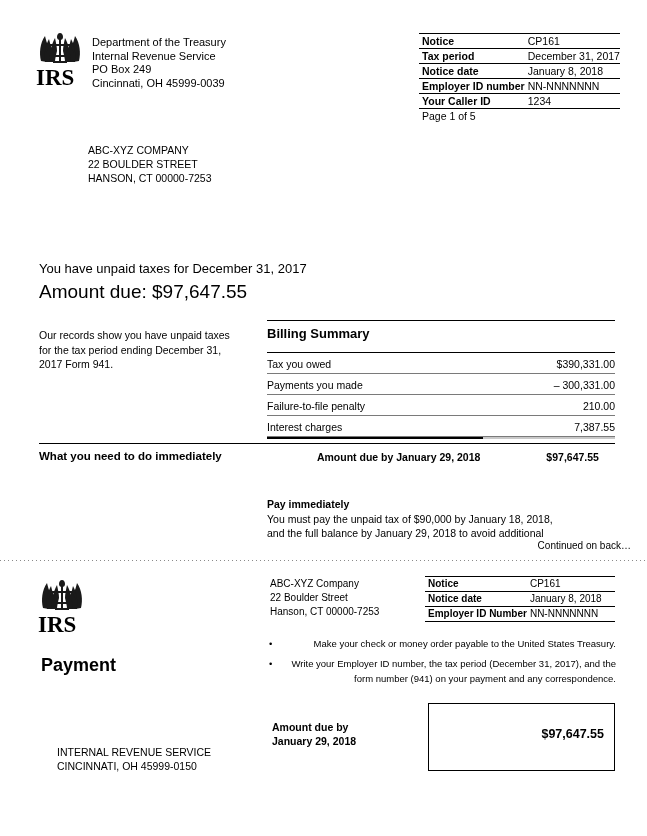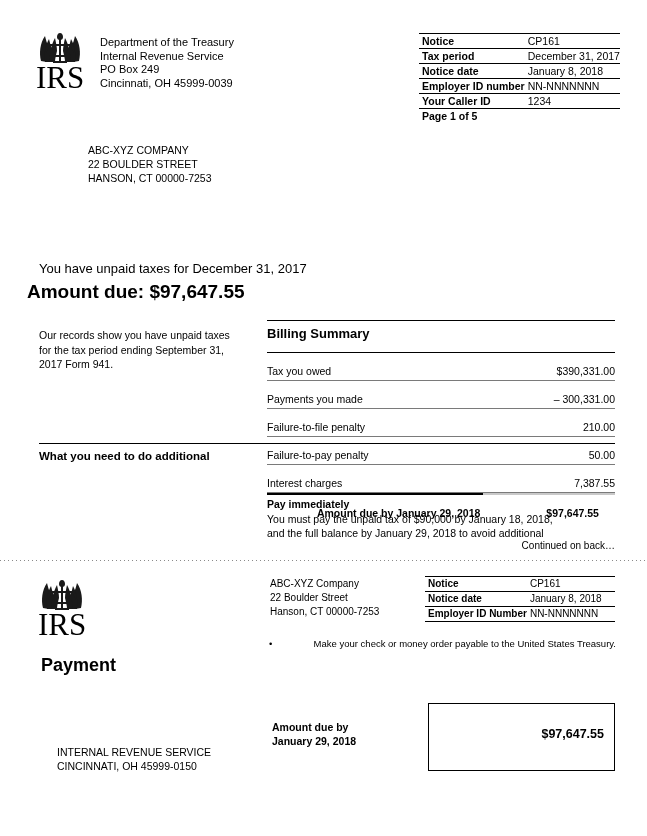--- a/index.html
+++ b/index.html
@@ -29,32 +29,32 @@
     text-align: left;
   }
   .irs-logo .emblem {
     display: block;
     width: 48px;
     height: 38px;
   }
   .irs-logo .wordmark {
     display: block;
     font-family: "Liberation Serif", serif;
-    font-weight: normal;
-    font-size: 31px;
+    font-weight: bold;
+    font-size: 23px;
     letter-spacing: 0px;
     line-height: 22px;
     margin-top: -2px;
   }
 
   
   #header-logo { left: 36px; top: 31px; }
   .agency-address {
     position: absolute;
-    left: 100px;
+    left: 92px;
     top: 36px;
     font-size: 11px;
     line-height: 13.6px;
     color: #000;
   }
 
   
   .notice-table {
     position: absolute;
     left: 419px;
@@ -69,21 +69,21 @@
     border-bottom: 1px solid #000;
     vertical-align: bottom;
     line-height: 12px;
     white-space: nowrap;
   }
   .notice-table tr:first-child td { border-top: 1.4px solid #000; }
   .notice-table td.lbl { font-weight: bold; width: 95px; }
   .notice-table td.val { font-weight: normal; }
   .notice-table tr.page-row td {
     border-bottom: none;
-    font-weight: bold;
+    font-weight: normal;
   }
 
   
   .recipient {
     position: absolute;
     left: 88px;
     top: 143px;
     font-size: 10.5px;
     line-height: 14px;
   }
@@ -92,24 +92,24 @@
   .headline-sub {
     position: absolute;
     left: 39px;
     top: 261px;
     font-size: 13px;
     line-height: 16px;
     text-align: right;
   }
   .headline-main {
     position: absolute;
-    left: 27px;
+    left: 39px;
     top: 280px;
     font-size: 19px;
-    font-weight: bold;
+    font-weight: normal;
     line-height: 24px;
   }
 
   
   .left-note {
     position: absolute;
     left: 39px;
     top: 328px;
     width: 205px;
     font-size: 10.5px;
@@ -131,21 +131,21 @@
     font-weight: bold;
     line-height: 18px;
   }
   .billing table {
     width: 100%;
     border-collapse: collapse;
     font-size: 10.5px;
     margin-top: 9px;
   }
   .billing table td {
-    padding: 12px 0 2px 0;
+    padding: 5px 0 2px 0;
     border-bottom: 1px solid #7a7a7a;
     line-height: 13px;
   }
   .billing table tr:first-child td { border-top: 1px solid #000; }
   .billing table td.amt {
     text-align: right;
     white-space: nowrap;
   }
   .billing table tr.total td {
     border-bottom: none;
@@ -188,20 +188,21 @@
   }
   .todo-body .b { font-weight: bold; }
 
   .continued {
     position: absolute;
     left: 0;
     top: 540px;
     width: 615px;
     text-align: right;
     font-size: 10px;
+    padding-left: 16px;
   }
 
   
   .tear {
     position: absolute;
     left: 0;
     top: 560px;
     width: 647px;
     height: 1px;
     background-image: repeating-linear-gradient(to right, #8a8a8a 0px, #8a8a8a 1px, transparent 1px, transparent 4px);
@@ -376,62 +377,58 @@
 
   <div class="recipient">
     <div>ABC-XYZ COMPANY</div>
     <div>22 BOULDER STREET</div>
     <div>HANSON, CT 00000-7253</div>
   </div>
 
   <div class="headline-sub">You have unpaid taxes for December 31, 2017</div>
   <div class="headline-main">Amount due: $97,647.55</div>
 
-  <div class="left-note">Our records show you have unpaid taxes for the tax period ending September 31, 2017 Form 941.</div>
+  <div class="left-note">Our records show you have unpaid taxes for the tax period ending December 31, 2017 Form 941.</div>
 
   <div class="billing">
     <div class="rule-top"></div>
     <h2>Billing Summary</h2>
     <table>
       <tbody>
         <tr>
           <td>Tax you owed</td>
           <td class="amt">$390,331.00</td>
         </tr>
         <tr>
           <td>Payments you made</td>
           <td class="amt">– 300,331.00</td>
         </tr>
         <tr>
           <td>Failure-to-file penalty</td>
           <td class="amt">210.00</td>
         </tr>
         <tr>
-          <td>Failure-to-pay penalty</td>
-          <td class="amt">50.00</td>
-        </tr>
-        <tr>
           <td>Interest charges</td>
           <td class="amt">7,387.55</td>
         </tr>
       </tbody>
     </table>
     <div class="total-sep"></div>
     <table>
       <tbody>
         <tr class="total">
           <td style="border-top:none">Amount due by January 29, 2018</td>
           <td class="amt" style="border-top:none">$97,647.55</td>
         </tr>
       </tbody>
     </table>
   </div>
 
   <div class="section-rule"></div>
-  <div class="todo-label">What you need to do additional</div>
+  <div class="todo-label">What you need to do immediately</div>
   <div class="todo-body">
     <div class="b">Pay immediately</div>
     <div>You must pay the unpaid tax of $90,000 by January 18, 2018,</div>
     <div>and the full balance by January 29, 2018 to avoid additional</div>
   </div>
 
   <div class="continued">Continued on back…</div>
 
   <div class="tear"></div>
 
@@ -475,20 +472,21 @@
       <tr>
         <td class="lbl">Employer ID Number</td>
         <td>NN-NNNNNNN</td>
       </tr>
     </tbody>
   </table>
 
   <div class="stub-bullets">
     <ul>
       <li>Make your check or money order payable to the United States Treasury.</li>
+      <li>Write your Employer ID number, the tax period (December 31, 2017), and the form number (941) on your payment and any correspondence.</li>
     </ul>
   </div>
 
   <div class="payment-title">Payment</div>
 
   <div class="irs-mail-addr">
     <div>INTERNAL REVENUE SERVICE</div>
     <div>CINCINNATI, OH 45999-0150</div>
   </div>
 

